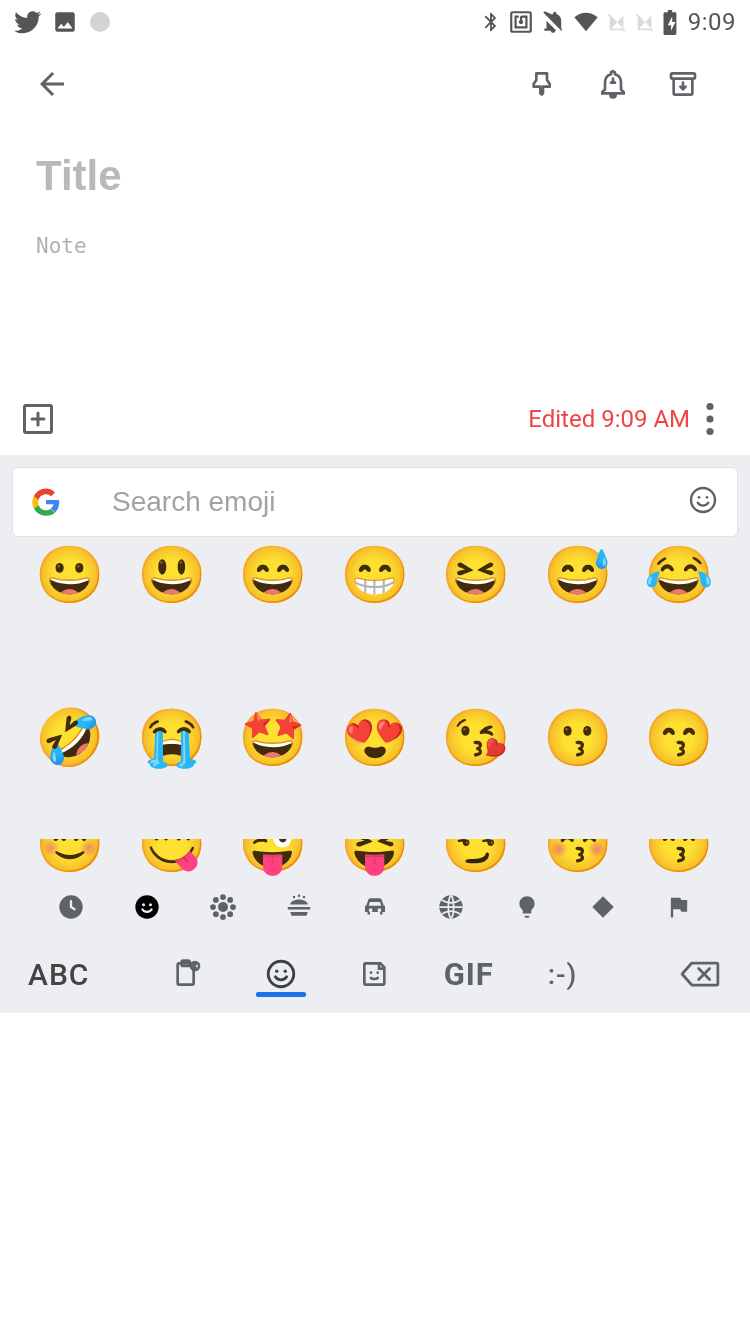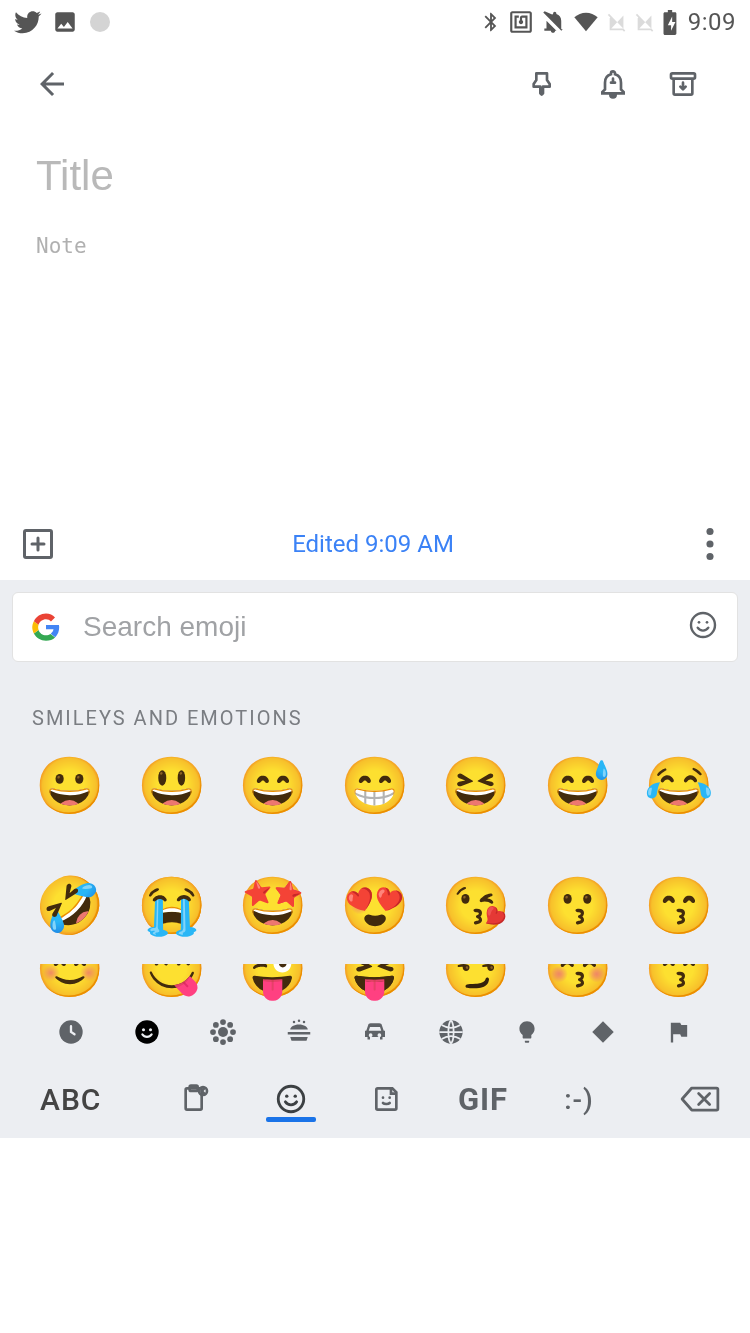--- a/index.html
+++ b/index.html
@@ -1,63 +1,63 @@
 <!DOCTYPE html>
 <html><head>
 <meta charset="utf-8">
 <style>
   * { box-sizing: border-box; margin: 0; padding: 0; }
   html, body { width: 750px; height: 1333px; font-family: Roboto, Arial, sans-serif; background: #fff; overflow: hidden; }
-  .screen { width: 750px; height: 1138px; display: flex; flex-direction: column; }
+  .screen { width: 750px; height: 1013px; display: flex; flex-direction: column; }
 
   
   .status-bar { height: 44px; display: flex; align-items: center; justify-content: space-between; padding: 0 14px; color: #555; }
   .status-left, .status-right { display: flex; align-items: center; gap: 10px; }
   .status-right { gap: 6px; }
   .status-time { font-size: 24px; color: #555; letter-spacing: 0.5px; margin-left: 4px; }
   .ic { display: inline-flex; align-items: center; justify-content: center; }
 
   
   .app-bar { height: 80px; display: flex; align-items: center; padding: 0 32px 0 34px; }
   .app-bar .spacer { flex: 1; }
   .app-bar .action { width: 70px; display: flex; justify-content: center; align-items: center; }
 
   
   .editor { flex: 1; padding: 28px 36px 0 36px; }
-  .title-input { border: none; outline: none; width: 100%; font-size: 42px; color: #4c1d95; font-weight: 400; }
+  .title-input { border: none; outline: none; width: 100%; font-size: 42px; color: #4c1d95; font-weight: 700; }
   .title-input::placeholder { color: #b9b9b9; }
   .note-input { border: none; outline: none; width: 100%; font-size: 21px; color: #333; margin-top: 34px; resize: none; }
   .note-input::placeholder { color: #b0b0b0; }
 
   
   .bottom-bar { height: 64px; display: flex; align-items: center; padding: 0 20px 8px 20px; }
-  .bottom-bar .center { flex: 1; text-align: center; font-size: 24px; color: #3b82f6; }
+  .bottom-bar .center { flex: 1; text-align: right; font-size: 24px; color: #ef4444; }
   .bottom-bar .overflow { width: 40px; display: flex; justify-content: center; }
 
   
   .keyboard { background: #eceef2; height: 558px; display: flex; flex-direction: column; }
   .search-wrap { padding: 12px 12px 0 12px; }
   .search-box { background: #fff; border: 1px solid #e2e2e2; border-radius: 6px; height: 70px; display: flex; align-items: center; padding: 0 18px; }
   .google-g { width: 30px; height: 30px; margin-right: 22px; }
-  .search-input { border: none; outline: none; font-size: 28px; flex: 1; color: #a21caf; background: transparent; }
+  .search-input { border: none; outline: none; font-size: 28px; flex: 1; color: #a21caf; background: transparent; margin-left: 29px; }
   .search-input::placeholder { color: #a0a2a5; }
   .emoji-action { color: #5f6368; }
 
   .cat-header { padding: 44px 32px 18px 32px; font-size: 20px; letter-spacing: 2px; color: #7a7d82; }
   .emoji-grid { padding: 0 20px; display: grid; grid-template-columns: repeat(7, 1fr); row-gap: 24px; flex: 1; min-height: 0; overflow: hidden; }
   .emoji-cell { display: flex; align-items: center; justify-content: center; font-size: 56px; height: 76px; }
   .row-cut .emoji-cell { height: 40px; align-items: flex-start; overflow: hidden; }
   .row-cut .emoji-cell span { transform: translateY(-28px); }
 
   .cat-strip { height: 56px; display: flex; align-items: center; justify-content: center; gap: 36px; padding: 0 40px; }
   .cat-strip .cat { color: #5f6368; display:flex; align-items:center; justify-content:center; width:40px; }
   .cat-strip .cat.active svg circle:first-child, .cat-strip .cat.active { color: #000; }
 
   .mode-strip { height: 78px; display: flex; align-items: center; padding: 0 28px; }
-  .mode-strip .mode { flex: 1; display: flex; align-items: center; justify-content: center; color: #5f6368; font-size: 30px; font-weight: 500; position: relative; margin-left: 12px; }
+  .mode-strip .mode { flex: 1; display: flex; align-items: center; justify-content: center; color: #5f6368; font-size: 30px; font-weight: 500; position: relative; }
   .mode-strip .mode.abc { flex: 1.2; justify-content: flex-start; font-size: 30px; letter-spacing: 1px; color: #444; }
   .mode-strip .mode.gif { letter-spacing: 1px; font-weight:700; font-size:31px; }
   .mode-strip .mode.active::after { content:""; position:absolute; bottom:-6px; width:50px; height:5px; background:#1a73e8; border-radius:2px; }
   .mode-strip .backspace { flex:1.2; display:flex; justify-content:flex-end; }
 
 </style>
 </head>
 <body>
 
 <div class="screen">
@@ -185,21 +185,20 @@
           <svg width="32" height="32" viewBox="0 0 24 24" fill="none" stroke="#5f6368" stroke-width="1.8">
               <circle cx="12" cy="12" r="9"></circle>
               <circle cx="9" cy="10" r="1" fill="#5f6368" stroke="none"></circle>
               <circle cx="15" cy="10" r="1" fill="#5f6368" stroke="none"></circle>
               <path d="M8 14c1 1.5 2.4 2.2 4 2.2s3-.7 4-2.2" stroke-linecap="round"></path>
             </svg>
         </span>
       </div>
     </div>
 
-    <div class="cat-header">SMILEYS AND EMOTIONS</div>
 
     <div class="emoji-grid">
       <div class="emoji-cell">
           <span>😀</span>
         </div>
       <div class="emoji-cell">
           <span>😃</span>
         </div>
       <div class="emoji-cell">
           <span>😄</span>

